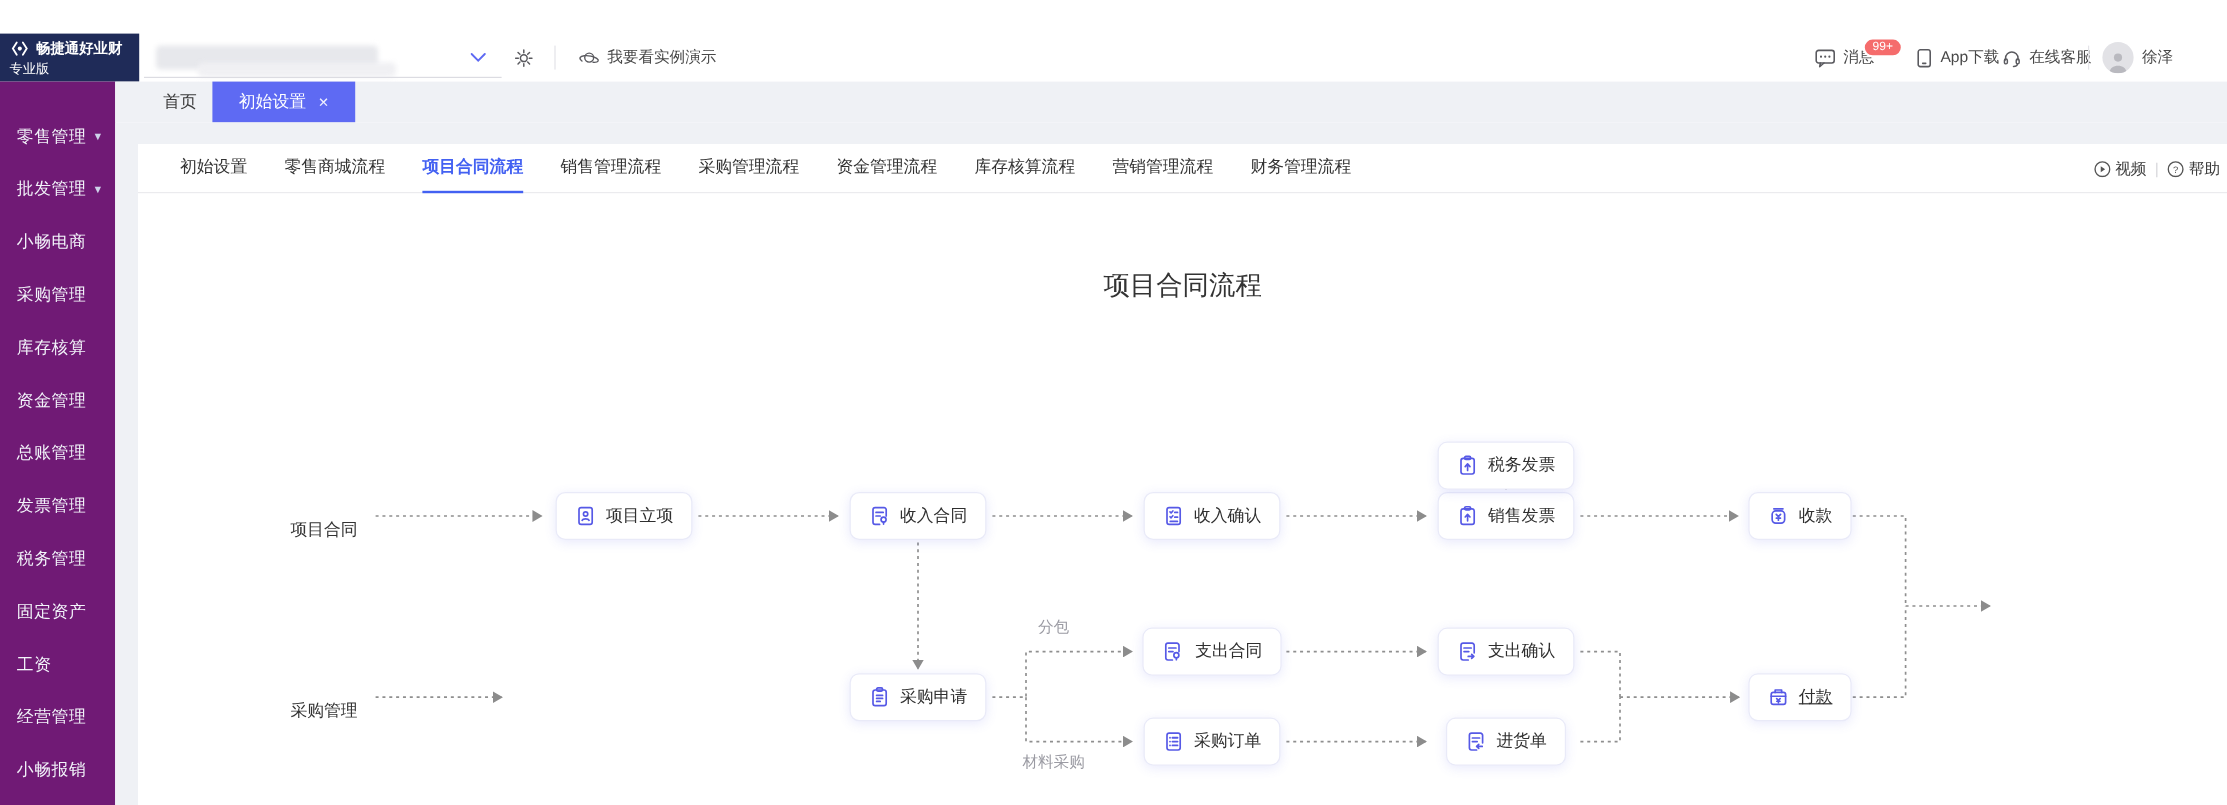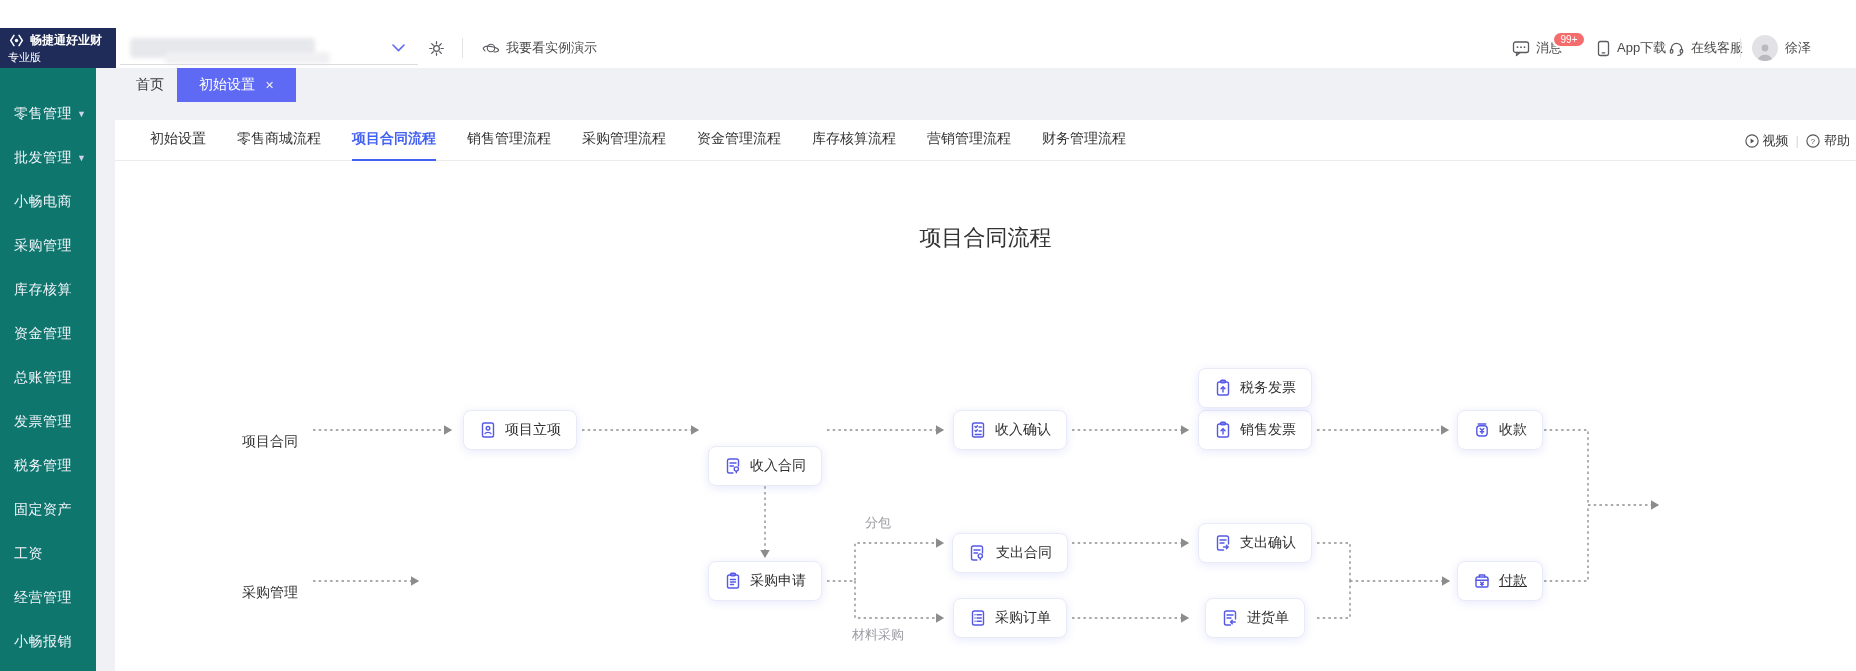--- a/index.html
+++ b/index.html
@@ -17,21 +17,21 @@
   #brand .edition { font-size:11px; margin-top:1px; }
   .redact { position:absolute; background:#e7e8ec; border-radius:4px; filter:blur(2px); }
   #ws-underline { position:absolute; left:120px; top:36px; width:298px; height:1px; background:#dcdce2; }
   .tb-item { position:absolute; top:0; height:40px; display:flex; align-items:center; gap:6px; font-size:13px; color:#484848; cursor:pointer; }
   .tb-div { position:absolute; top:10px; width:1px; height:20px; background:#e3e3e8; }
   #msg-badge { position:absolute; left:1552px; top:3px; min-width:34px; height:17px; background:#f56c6c; border:2px solid #fff; border-radius:9px; color:#fff; font-size:10px; display:flex; align-items:center; justify-content:center; padding:0 4px; }
   #avatar { position:absolute; left:1752px; top:7px; width:26px; height:26px; border-radius:50%; background:#e2e2e6; overflow:hidden; display:flex; align-items:flex-end; justify-content:center; }
   #username { position:absolute; left:1785px; top:0; height:40px; display:flex; align-items:center; font-size:13px; color:#484848; white-space:nowrap; }
 
   
-  #sidebar { position:absolute; left:0; top:68px; width:96px; height:603px; background:#0f766e; padding-top:24px; }
+  #sidebar { position:absolute; left:0; top:68px; width:96px; height:603px; background:#701a75; padding-top:24px; }
   .sb-item { height:44px; display:flex; align-items:center; padding-left:14px; color:#f2f4fa; font-size:14px; cursor:pointer; letter-spacing:.5px; }
   .sb-caret { font-size:9px; margin-left:5px; color:#cdd3ea; }
 
   
   #tabbar { position:absolute; left:96px; top:68px; width:1760px; height:34px; background:#eff1f5; }
   #tab-home { position:absolute; left:14px; top:0; height:34px; display:flex; align-items:center; padding:0 26px; font-size:14px; color:#3a3a3a; cursor:pointer; }
   #tab-active { position:absolute; left:81px; top:0; height:34px; background:#5e6af3; color:#fff; display:flex; align-items:center; gap:10px; padding:0 22px; font-size:14px; cursor:pointer; }
   #tab-active .close { font-size:11px; opacity:.9; cursor:pointer; }
 
   
@@ -264,21 +264,21 @@
     <div class="edgelabel" style="left:763px; top:474px;">材料采购</div>
 
     <div class="node" style="left:405px; top:269px;">
       <svg class="nicon" width="18" height="18" viewBox="0 0 18 18">
         <rect x="3.5" y="2" width="11" height="14" rx="1.8"></rect>
           <circle cx="9" cy="7.3" r="1.8"></circle>
           <path d="M6.1 12.6c.7-1.7 5.1-1.7 5.8 0"></path>
       </svg>
       <span>项目立项</span>
     </div>
-    <div class="node" style="left:650px; top:269px;margin-top:36px;">
+    <div class="node" style="left:650px; top:269px;">
       <svg class="nicon" width="18" height="18" viewBox="0 0 18 18">
         <path d="M14.5 9V3.8A1.8 1.8 0 0 0 12.7 2H5.3A1.8 1.8 0 0 0 3.5 3.8v10.4A1.8 1.8 0 0 0 5.3 16H9"></path>
         <path d="M6 6h6M6 9h3.5"></path>
           <circle cx="12.3" cy="12" r="2.1"></circle>
           <path d="M12.3 14.1v1.6"></path>
       </svg>
       <span>收入合同</span>
     </div>
     <div class="node" style="left:895px; top:269px;">
       <svg class="nicon" width="18" height="18" viewBox="0 0 18 18">
@@ -313,21 +313,21 @@
     </div>
 
     <div class="node" style="left:650px; top:420px;">
       <svg class="nicon" width="18" height="18" viewBox="0 0 18 18">
         <rect x="3.5" y="3" width="11" height="13" rx="1.8"></rect>
           <rect x="6.5" y="1.3" width="5" height="2.6" rx="1.1"></rect>
         <path d="M6.5 7.5h5M6.5 10h5M6.5 12.5h3"></path>
       </svg>
       <span>采购申请</span>
     </div>
-    <div class="node" style="left:895px; top:392px;gap:10px;">
+    <div class="node" style="left:895px; top:382px;gap:10px;">
       <svg class="nicon" width="18" height="18" viewBox="0 0 18 18">
         <path d="M14.5 9V3.8A1.8 1.8 0 0 0 12.7 2H5.3A1.8 1.8 0 0 0 3.5 3.8v10.4A1.8 1.8 0 0 0 5.3 16H9"></path>
         <path d="M6 6h6M6 9h3.5"></path>
           <circle cx="12.3" cy="12" r="2.1"></circle>
           <path d="M12.3 14.1v1.6"></path>
       </svg>
       <span>支出合同</span>
     </div>
     <div class="node" style="left:1140px; top:382px;">
       <svg class="nicon" width="18" height="18" viewBox="0 0 18 18">

